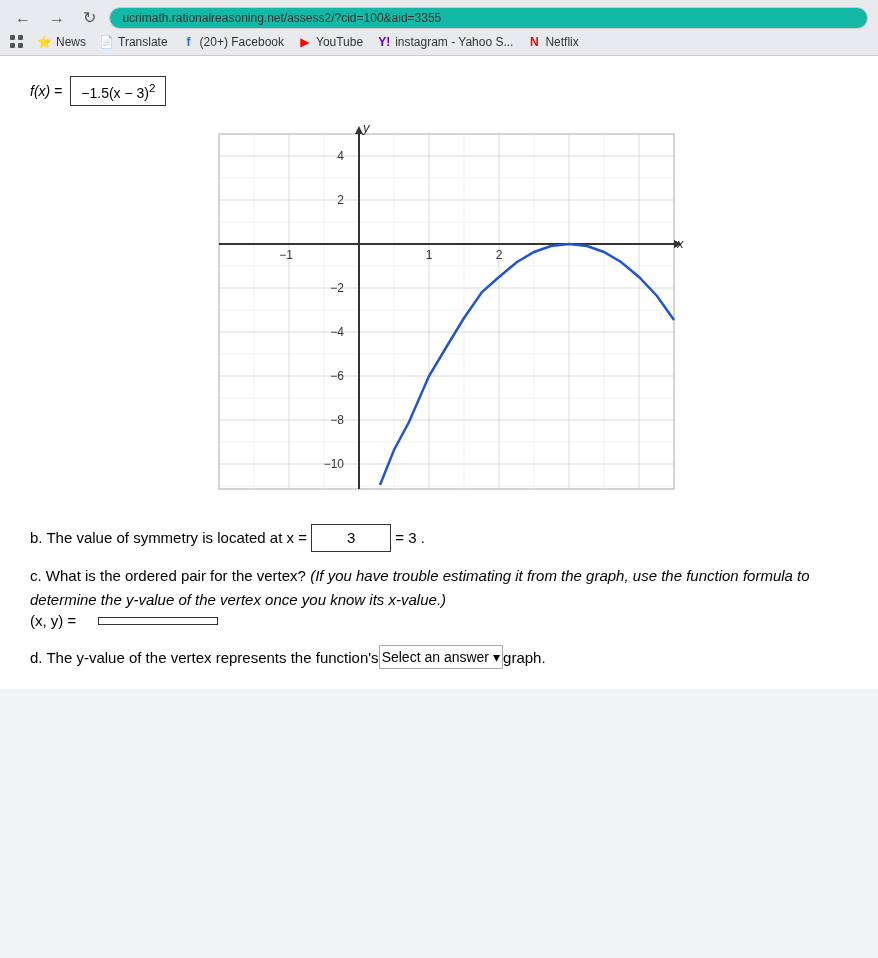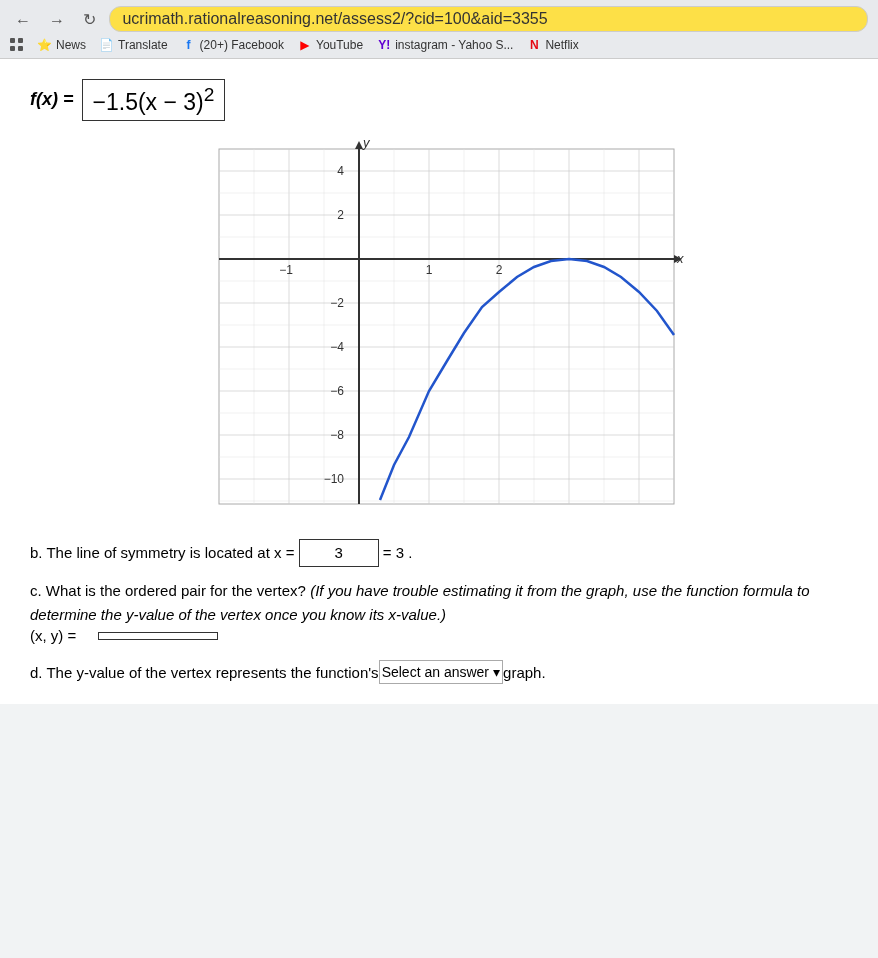--- a/index.html
+++ b/index.html
@@ -26,25 +26,25 @@
     .nav-btn {
       background: none;
       border: none;
       cursor: pointer;
       font-size: 16px;
       color: #555;
       padding: 2px 5px;
     }
     .address-bar {
       flex: 1;
-      background: #fde047;
+      background: #14b8a6;
       border: 1px solid #ccc;
       border-radius: 12px;
       padding: 3px 12px;
-      font-size: 16px;
+      font-size: 12px;
       color: #333;
     }
     .bookmarks-bar {
       display: flex;
       align-items: center;
       gap: 14px;
       font-size: 12px;
       color: #333;
     }
     .bm-item {
@@ -84,28 +84,27 @@
     }
 
     .function-display {
       display: flex;
       align-items: center;
       gap: 8px;
       margin-bottom: 18px;
       font-size: 18px;
     }
     .function-label {
-      font-size: 18px;
+      font-size: 14px;
       font-style: italic;
-      font-weight: bold;
     }
     .function-value {
       border: 1px solid #333;
       padding: 4px 10px;
-      font-size: 23px;
+      font-size: 14px;
       background: white;
     }
 
     
     .graph-container {
       display: flex;
       justify-content: center;
       margin: 10px 0 20px 0;
     }
     .graph-wrapper {
@@ -305,21 +304,21 @@
                  L 415,128 
                  L 432,138
                  L 450,153 
                  L 468,172
                  L 485,196" fill="none" stroke="#2255cc" stroke-width="2.5"></path>
       </svg>
     </div>
   </div>
 
   <div class="section-text">
-    <span>b. The line of symmetry is located at</span>
+    <span>b. The value of symmetry is located at</span>
     <span> x = </span>
     <span class="input-box">3</span>
     <span>= 3 .</span>
   </div>
 
   <div class="section-c">
     <span>c. What is the ordered pair for the vertex?</span>
     <span class="italic-note">(If you have trouble estimating it from the graph, use the function formula to determine the y-value of the vertex once you know its x-value.)</span>
   </div>
 

